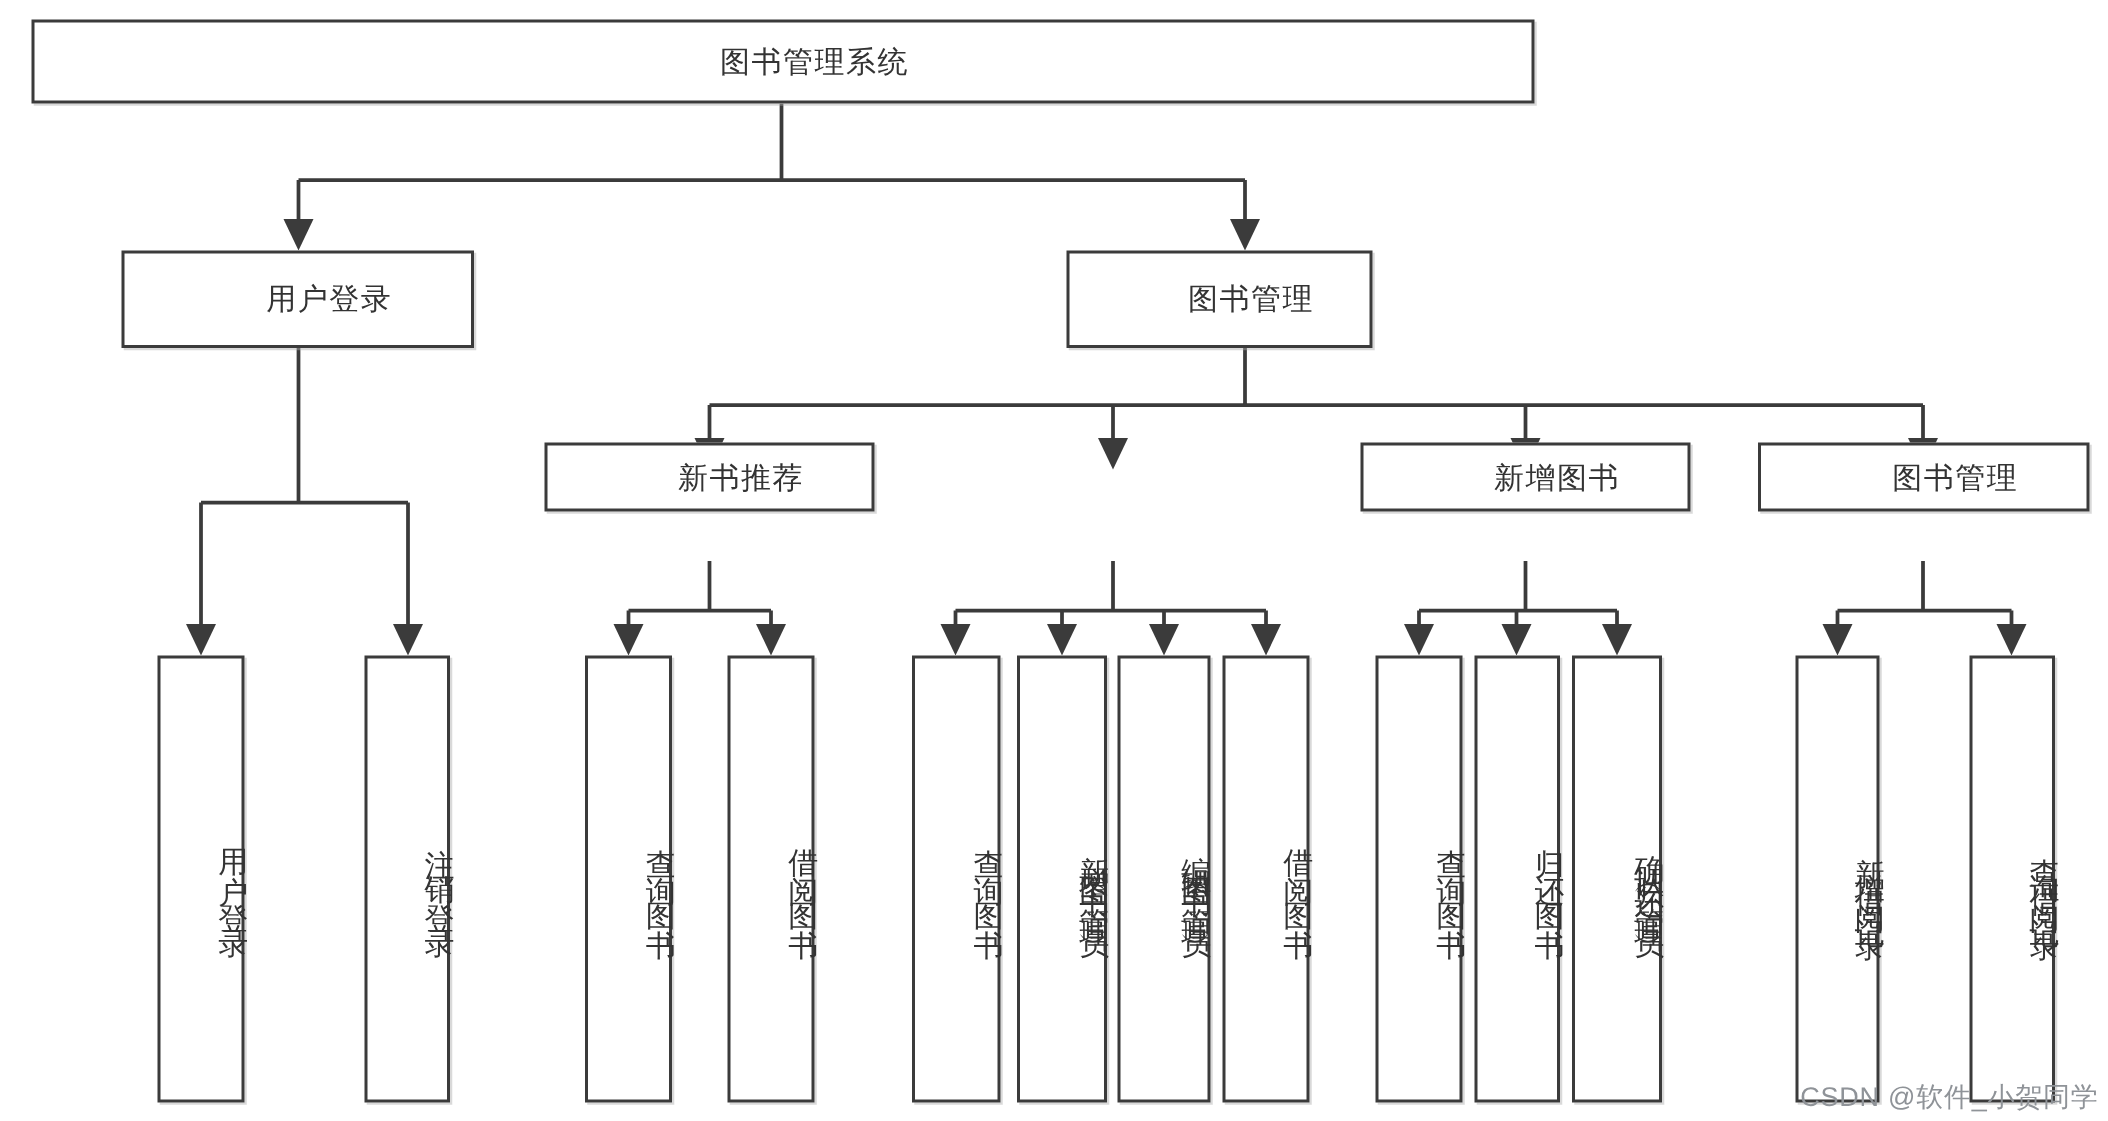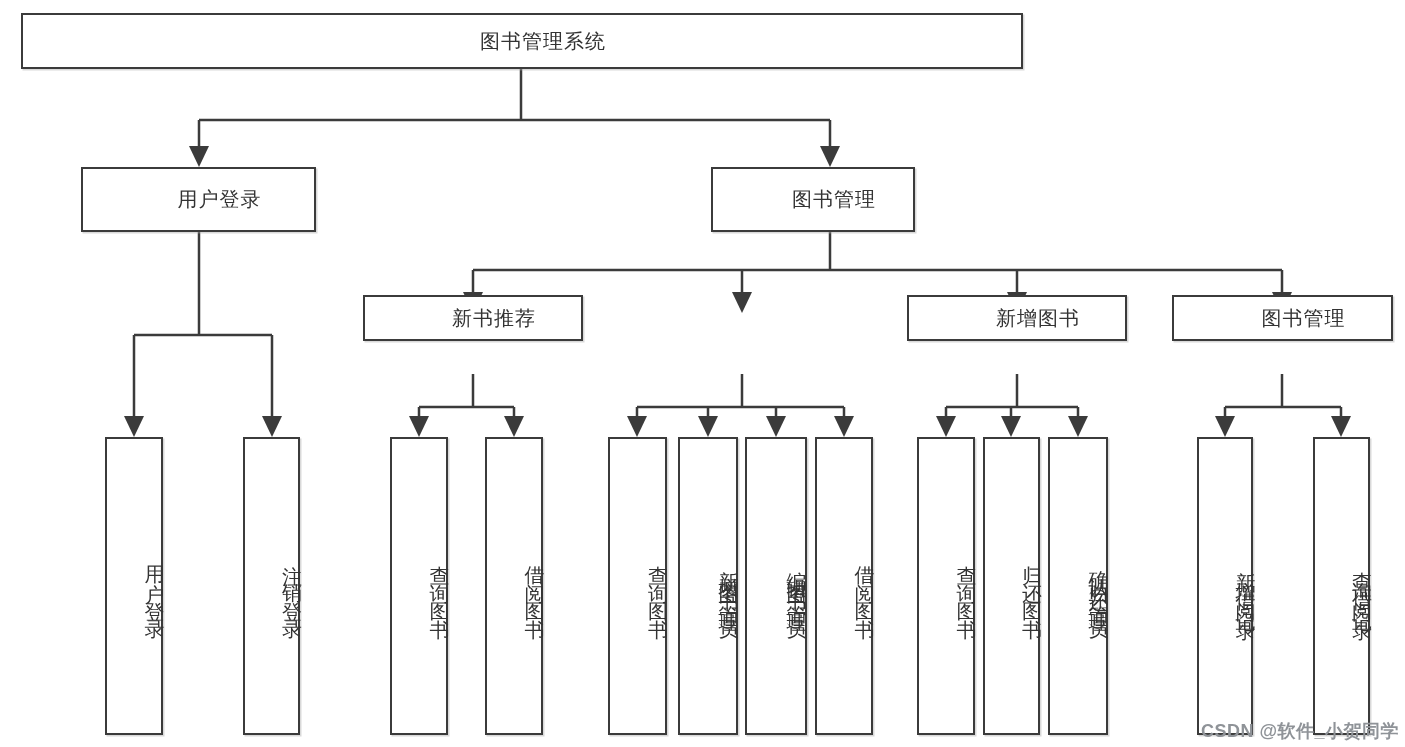--- a/index.html
+++ b/index.html
@@ -28,21 +28,20 @@
   .vtext{
     writing-mode:vertical-rl;text-orientation:mixed;
     letter-spacing:18px;line-height:1;display:block;
   }
   .sp6 .vtext{letter-spacing:10px;}
   .sp9 .vtext{letter-spacing:7px;}
   .watermark{
     position:absolute;right:6px;bottom:4px;
     color:var(--wm);font-size:18px;letter-spacing:.5px;
     white-space:nowrap;
-    font-weight:bold;
   }
 </style>
 </head>
 <body>
 
 <div class="canvas">
 
   <svg class="wires" viewBox="0 0 1405 747" xmlns="http://www.w3.org/2000/svg">
     <path fill="none" stroke="#3b3b3b" stroke-width="2.5" d="
       M521 69 V120  M199 120 H830  M199 120 V150  M830 120 V150

